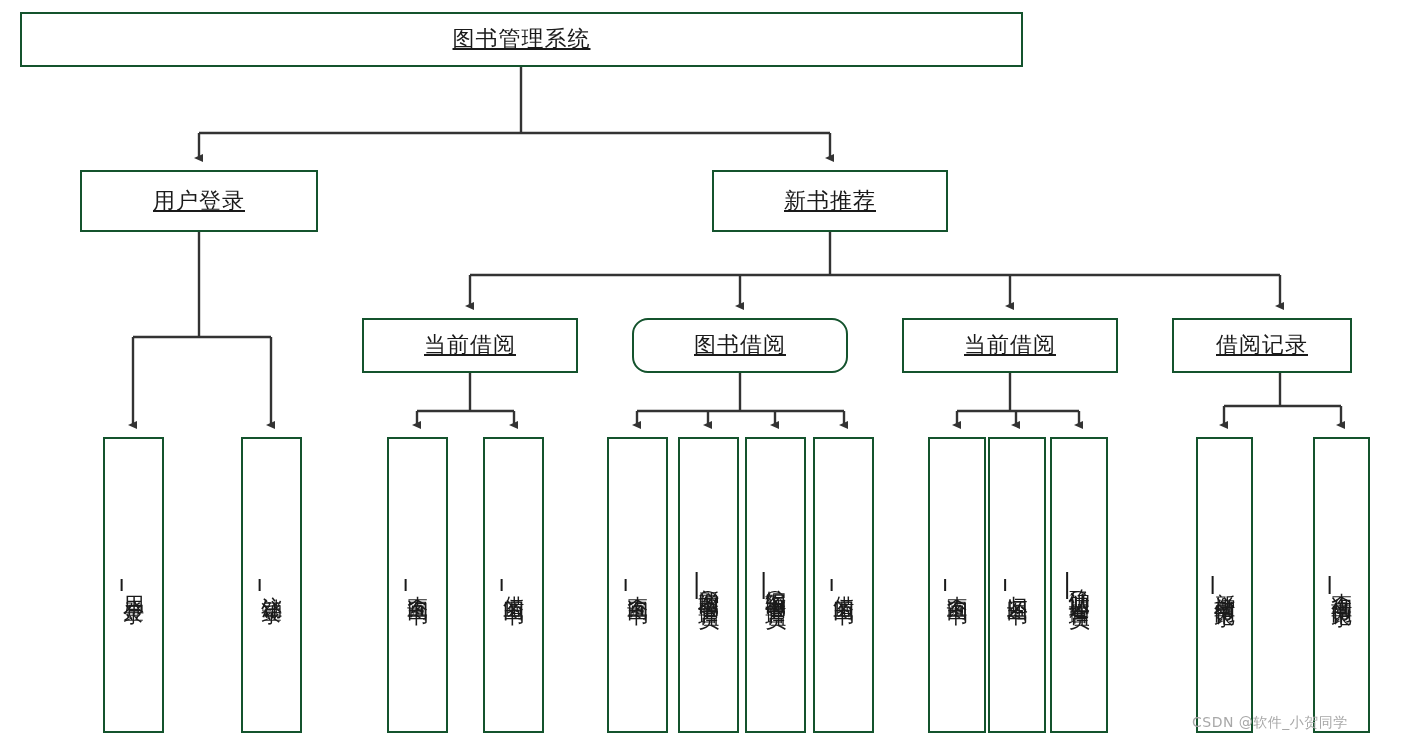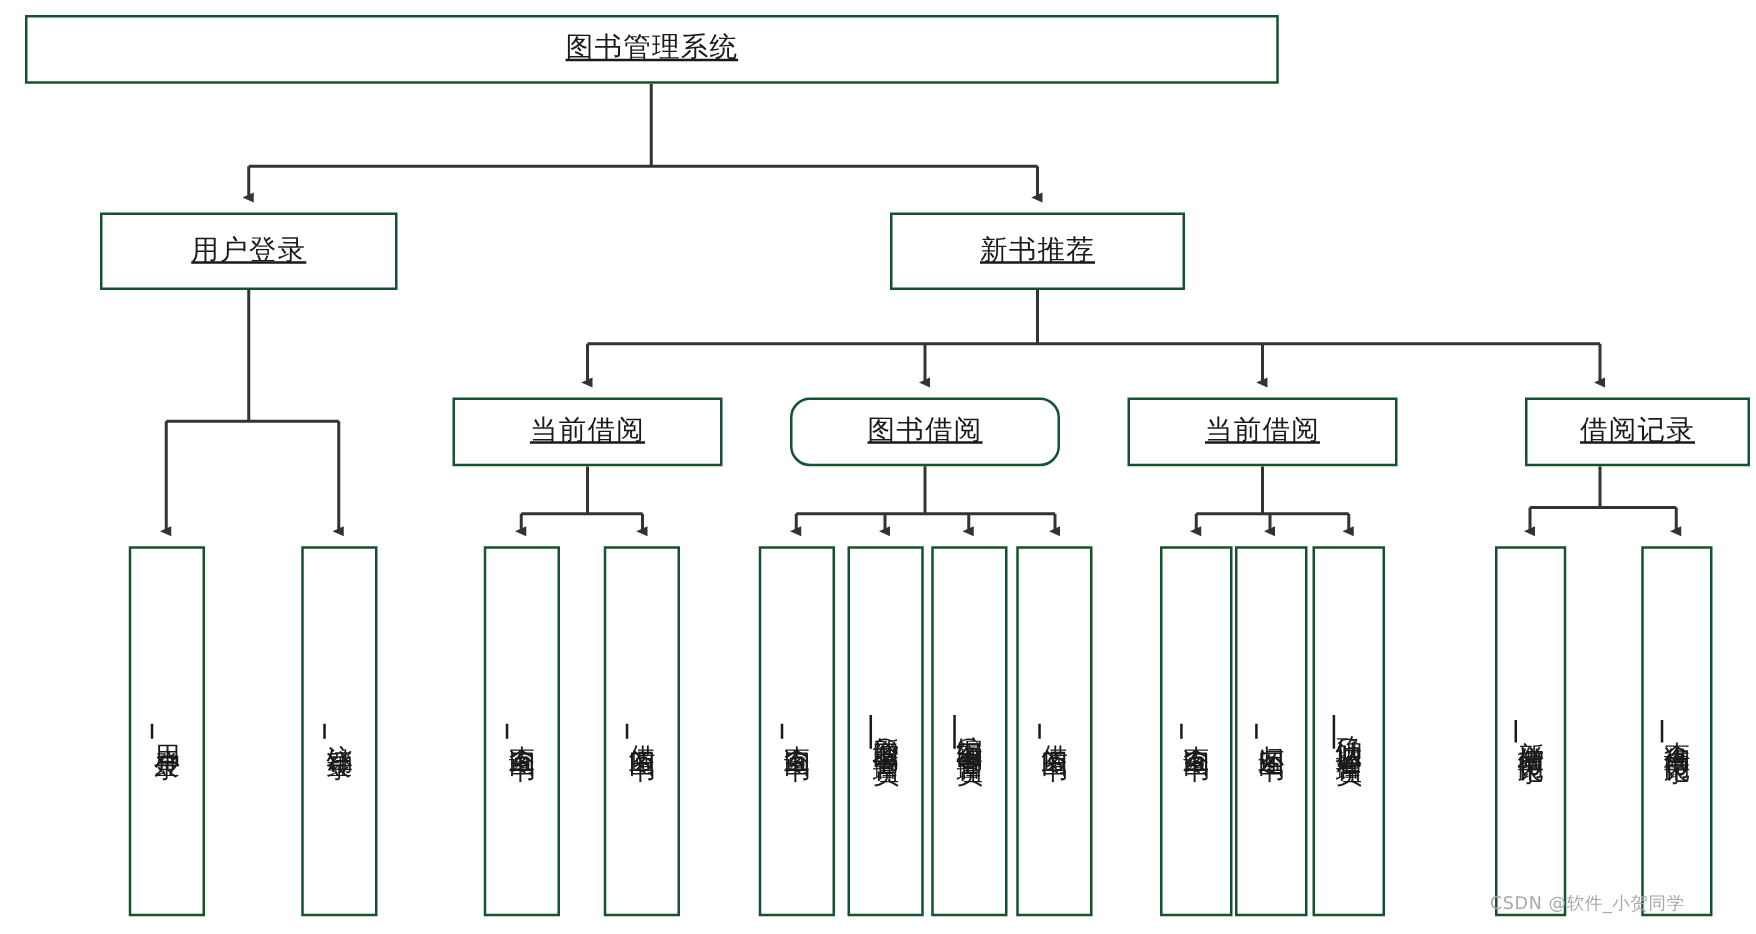--- a/index.html
+++ b/index.html
@@ -140,21 +140,21 @@
   </div>
 
   <div class="node horiz" style="left:632px; top:318px; width:216px; height:55px;border-radius:16px;">
     <span>图书借阅</span>
   </div>
 
   <div class="node horiz" style="left:902px; top:318px; width:216px; height:55px;">
     <span>当前借阅</span>
   </div>
 
-  <div class="node horiz" style="left:1220px; top:318px; width:180px; height:55px;">
+  <div class="node horiz" style="left:1172px; top:318px; width:180px; height:55px;">
     <span>借阅记录</span>
   </div>
 
   <div class="node vert" style="left:103px; top:437px; width:61px; height:296px;">
     <span class="vtext">用户登录</span>
   </div>
 
   <div class="node vert" style="left:241px; top:437px; width:61px; height:296px;">
     <span class="vtext">注销登录</span>
   </div>

